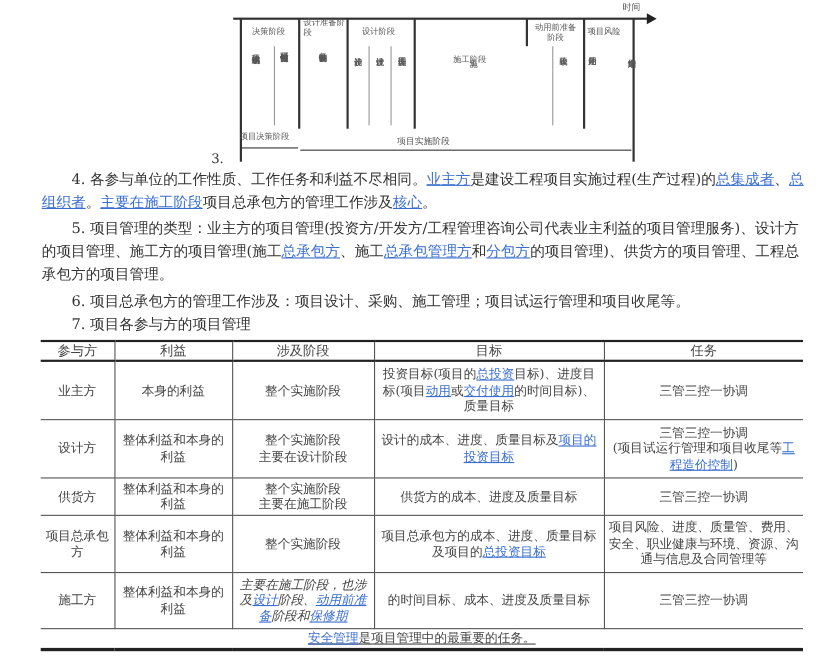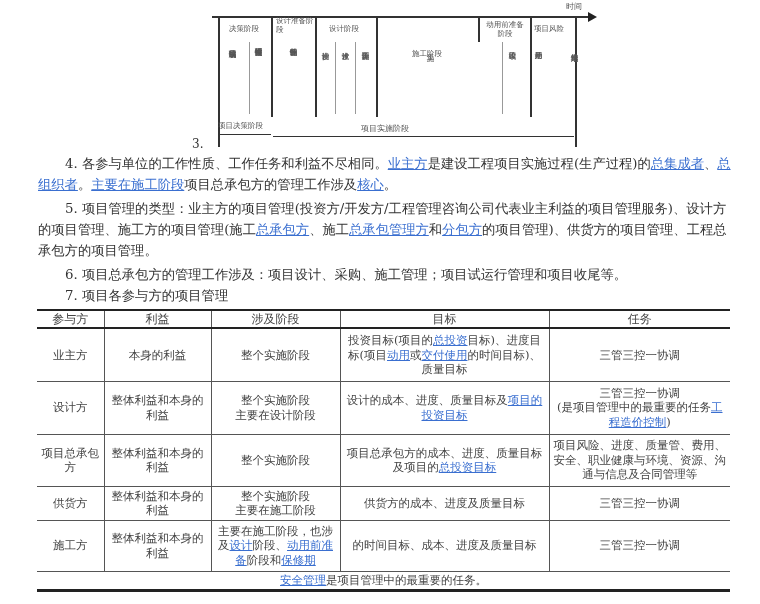--- a/index.html
+++ b/index.html
@@ -16,22 +16,22 @@
   .para { position:absolute; font-size:13.3px; line-height:21px; width:700px; left:38px; }
   .para .indent { display:inline-block; width:27px; }
   
   #tbl { position:absolute; left:37px; top:309px; width:693px; border-collapse:collapse;
          font-size:11.5px; color:#444; }
   #tbl td, #tbl th { border:1px solid #555; text-align:center; vertical-align:middle;
          padding:0 3px; line-height:14.5px; font-weight:normal;margin-top:43px; }
   #tbl tr:first-child th { border-top:2px solid #222; border-bottom:2.5px solid #222; height:16px; font-size:12px;}
   #tbl td:first-child, #tbl th:first-child { border-left:none; }
   #tbl td:last-child, #tbl th:last-child { border-right:none; }
-  #tbl .footer td { border-bottom:3px solid #222; border-left:none; border-right:none; height:17px; }
-  .left { text-align:left; }
+  #tbl .footer td { border-bottom:3px solid #222; border-left:none; border-right:none; height:17px;text-decoration:underline; }
+  .left { text-align:left;font-style:italic; }
 </style>
 </head>
 <body>
 
 <div id="timeline">
 
   <div class="line" style="left:212px;top:16px;width:378px;height:2px;"></div>
   <div style="position:absolute;left:588px;top:12px;width:0;height:0;border-top:5px solid transparent;border-bottom:5px solid transparent;border-left:9px solid #222;"></div>
   <div class="t" style="left:566px;top:2px;font-size:8px;">时间</div>
 
@@ -59,21 +59,21 @@
   <div class="t v" style="left:254px;top:42px;">编制可行性研究报告</div>
   <div class="t v" style="left:289px;top:42px;">编制设计任务书</div>
   <div class="t v" style="left:321px;top:46px;">初步设计</div>
   <div class="t v" style="left:341px;top:46px;">技术设计</div>
   <div class="t v" style="left:361px;top:46px;">施工图设计</div>
   <div class="t v" style="left:426px;top:48px;">施工</div>
   <div class="t v" style="left:508px;top:46px;">竣工验收</div>
   <div class="t v" style="left:534px;top:46px;">动用开始</div>
   <div class="t v" style="left:570px;top:48px;background:#fff;">保修期结束</div>
 
-  <div class="t" style="left:218px;top:121px;">项目决策阶段</div>
+  <div class="t" style="left:218px;top:121px;font-family:Liberation Mono, monospace;">项目决策阶段</div>
   <div class="line" style="left:219px;top:134px;width:52px;height:1px;"></div>
   <div class="t" style="left:361px;top:124px;font-size:8px;">项目实施阶段</div>
   <div class="line" style="left:273px;top:136px;width:301px;height:1px;"></div>
 </div>
 
 <div class="num3">3.</div>
 
 <div class="para" style="top:153px;">
   <span class="indent"></span><span>4. 各参与单位的工作性质、工作任务和利益不尽相同。</span><span class="link">业主方</span><span>是建设工程项目实施过程(生产过程)的</span><span class="link">总集成者</span><span>、</span><span class="link">总组织者</span><span>。</span><span class="link">主要在施工阶段</span><span>项目总承包方的管理工作涉及</span><span class="link">核心</span><span>。</span>
 </div>
@@ -108,37 +108,37 @@
     <td>整个实施阶段</td>
     <td><span>投资目标(项目的</span><span class="link">总投资</span><span>目标)、进度目标(项目</span><span class="link">动用</span><span>或</span><span class="link">交付使用</span><span>的时间目标)、质量目标</span></td>
     <td>三管三控一协调</td>
   </tr>
 
   <tr style="height:53px;">
     <td>设计方</td>
     <td>整体利益和本身的利益</td>
     <td><span>整个实施阶段</span><br><span>主要在设计阶段</span></td>
     <td><span>设计的成本、进度、质量目标及</span><span class="link">项目的投资目标</span></td>
-    <td><span>三管三控一协调</span><br><span>(是项目管理中的最重要的任务</span><span class="link">工程造价控制</span><span>)</span></td>
+    <td><span>三管三控一协调</span><br><span>(项目试运行管理和项目收尾等</span><span class="link">工程造价控制</span><span>)</span></td>
+  </tr>
+
+  <tr style="height:34px;">
+    <td>供货方</td>
+    <td>整体利益和本身的利益</td>
+    <td><span>整个实施阶段</span><br><span>主要在施工阶段</span></td>
+    <td>供货方的成本、进度及质量目标</td>
+    <td>三管三控一协调</td>
   </tr>
 
   <tr style="height:52px;">
     <td>项目总承包方</td>
     <td>整体利益和本身的利益</td>
     <td>整个实施阶段</td>
     <td><span>项目总承包方的成本、进度、质量目标及项目的</span><span class="link">总投资目标</span></td>
     <td>项目风险、进度、质量管、费用、安全、职业健康与环境、资源、沟通与信息及合同管理等</td>
-  </tr>
-
-  <tr style="height:34px;">
-    <td>供货方</td>
-    <td>整体利益和本身的利益</td>
-    <td><span>整个实施阶段</span><br><span>主要在施工阶段</span></td>
-    <td>供货方的成本、进度及质量目标</td>
-    <td>三管三控一协调</td>
   </tr>
 
   <tr style="height:51px;">
     <td>施工方</td>
     <td>整体利益和本身的利益</td>
     <td class="left"><span>主要在施工阶段，也涉及</span><span class="link">设计</span><span>阶段、</span><span class="link">动用前准备</span><span>阶段和</span><span class="link">保修期</span></td>
     <td>的时间目标、成本、进度及质量目标</td>
     <td>三管三控一协调</td>
   </tr>
 

